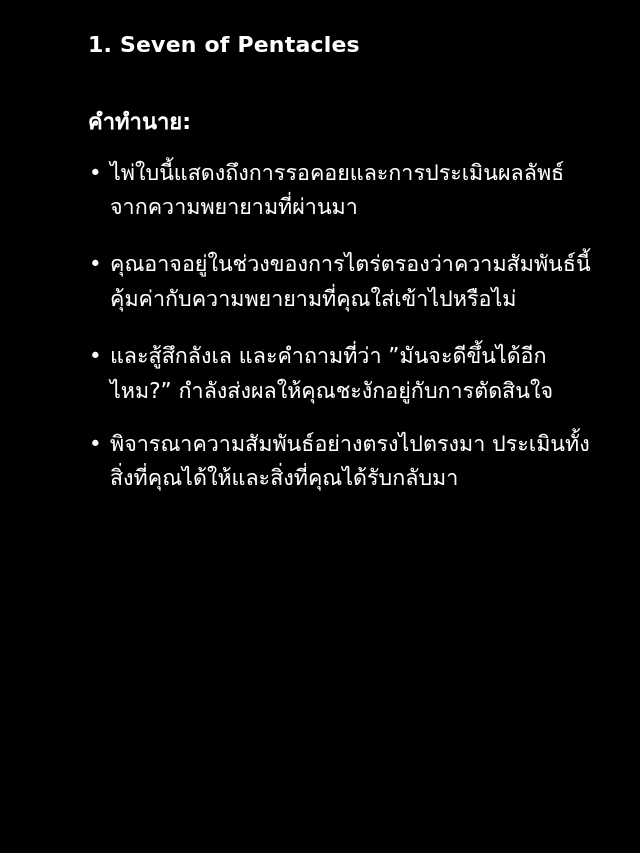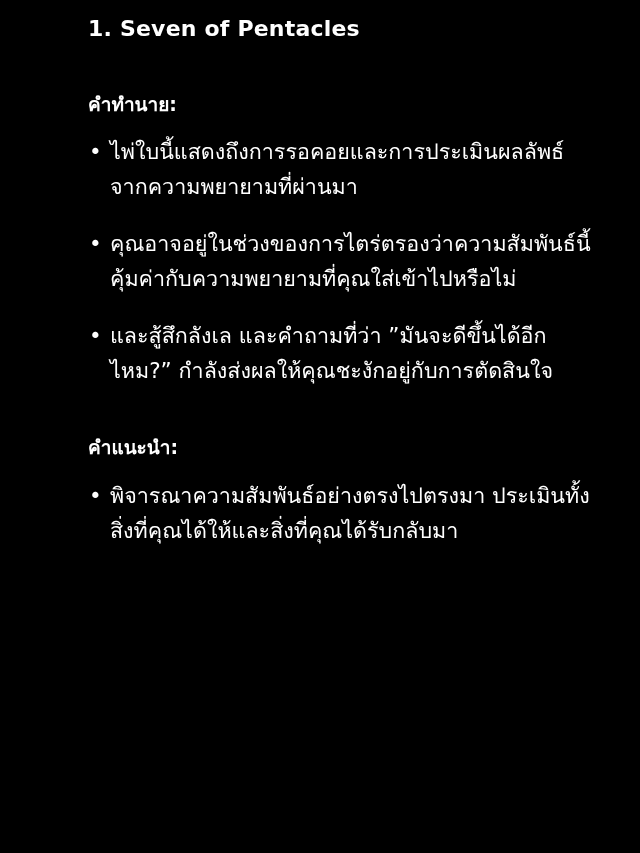--- a/index.html
+++ b/index.html
@@ -11,33 +11,33 @@
     width: 640px;
     height: 853px;
     overflow: hidden;
     font-family: "DejaVu Sans", sans-serif;
     color: #ffffff;
   }
   .page {
     box-sizing: border-box;
     width: 640px;
     height: 853px;
-    padding: 6px 40px 0 88px;
+    padding: 22px 40px 0 88px;
     background: #000000;
   }
   .title {
     font-size: 22px;
     font-weight: bold;
     letter-spacing: 0.2px;
     margin: 8px 0 0 0;
     line-height: 1.4;
     color: #ffffff;
   }
   .section-head {
-    font-size: 19px;
+    font-size: 22px;
     font-weight: bold;
     margin: 46px 0 0 0;
     line-height: 1.4;
     color: #ffffff;
   }
   .bullets {
     list-style: none;
     margin: 18px 0 0 0;
     padding: 0;
   }
@@ -82,21 +82,20 @@
     <li class="bullet">
       <span class="dot">•</span>
       <span class="txt">คุณอาจอยู่ในช่วงของการไตร่ตรองว่าความสัมพันธ์นี้คุ้มค่ากับความพยายามที่คุณใส่เข้าไปหรือไม่</span>
     </li>
     <li class="bullet">
       <span class="dot">•</span>
       <span class="txt">และสู้สึกลังเล และคำถามที่ว่า ”มันจะดีขึ้นได้อีกไหม?” กำลังส่งผลให้คุณชะงักอยู่กับการตัดสินใจ</span>
     </li>
   </ul>
 
-  <div class="section-head">คำแนะนำ:</div>
 
   <ul class="bullets">
     <li class="bullet">
       <span class="dot">•</span>
       <span class="txt">พิจารณาความสัมพันธ์อย่างตรงไปตรงมา ประเมินทั้งสิ่งที่คุณได้ให้และสิ่งที่คุณได้รับกลับมา</span>
     </li>
   </ul>
 
 </div>
 

